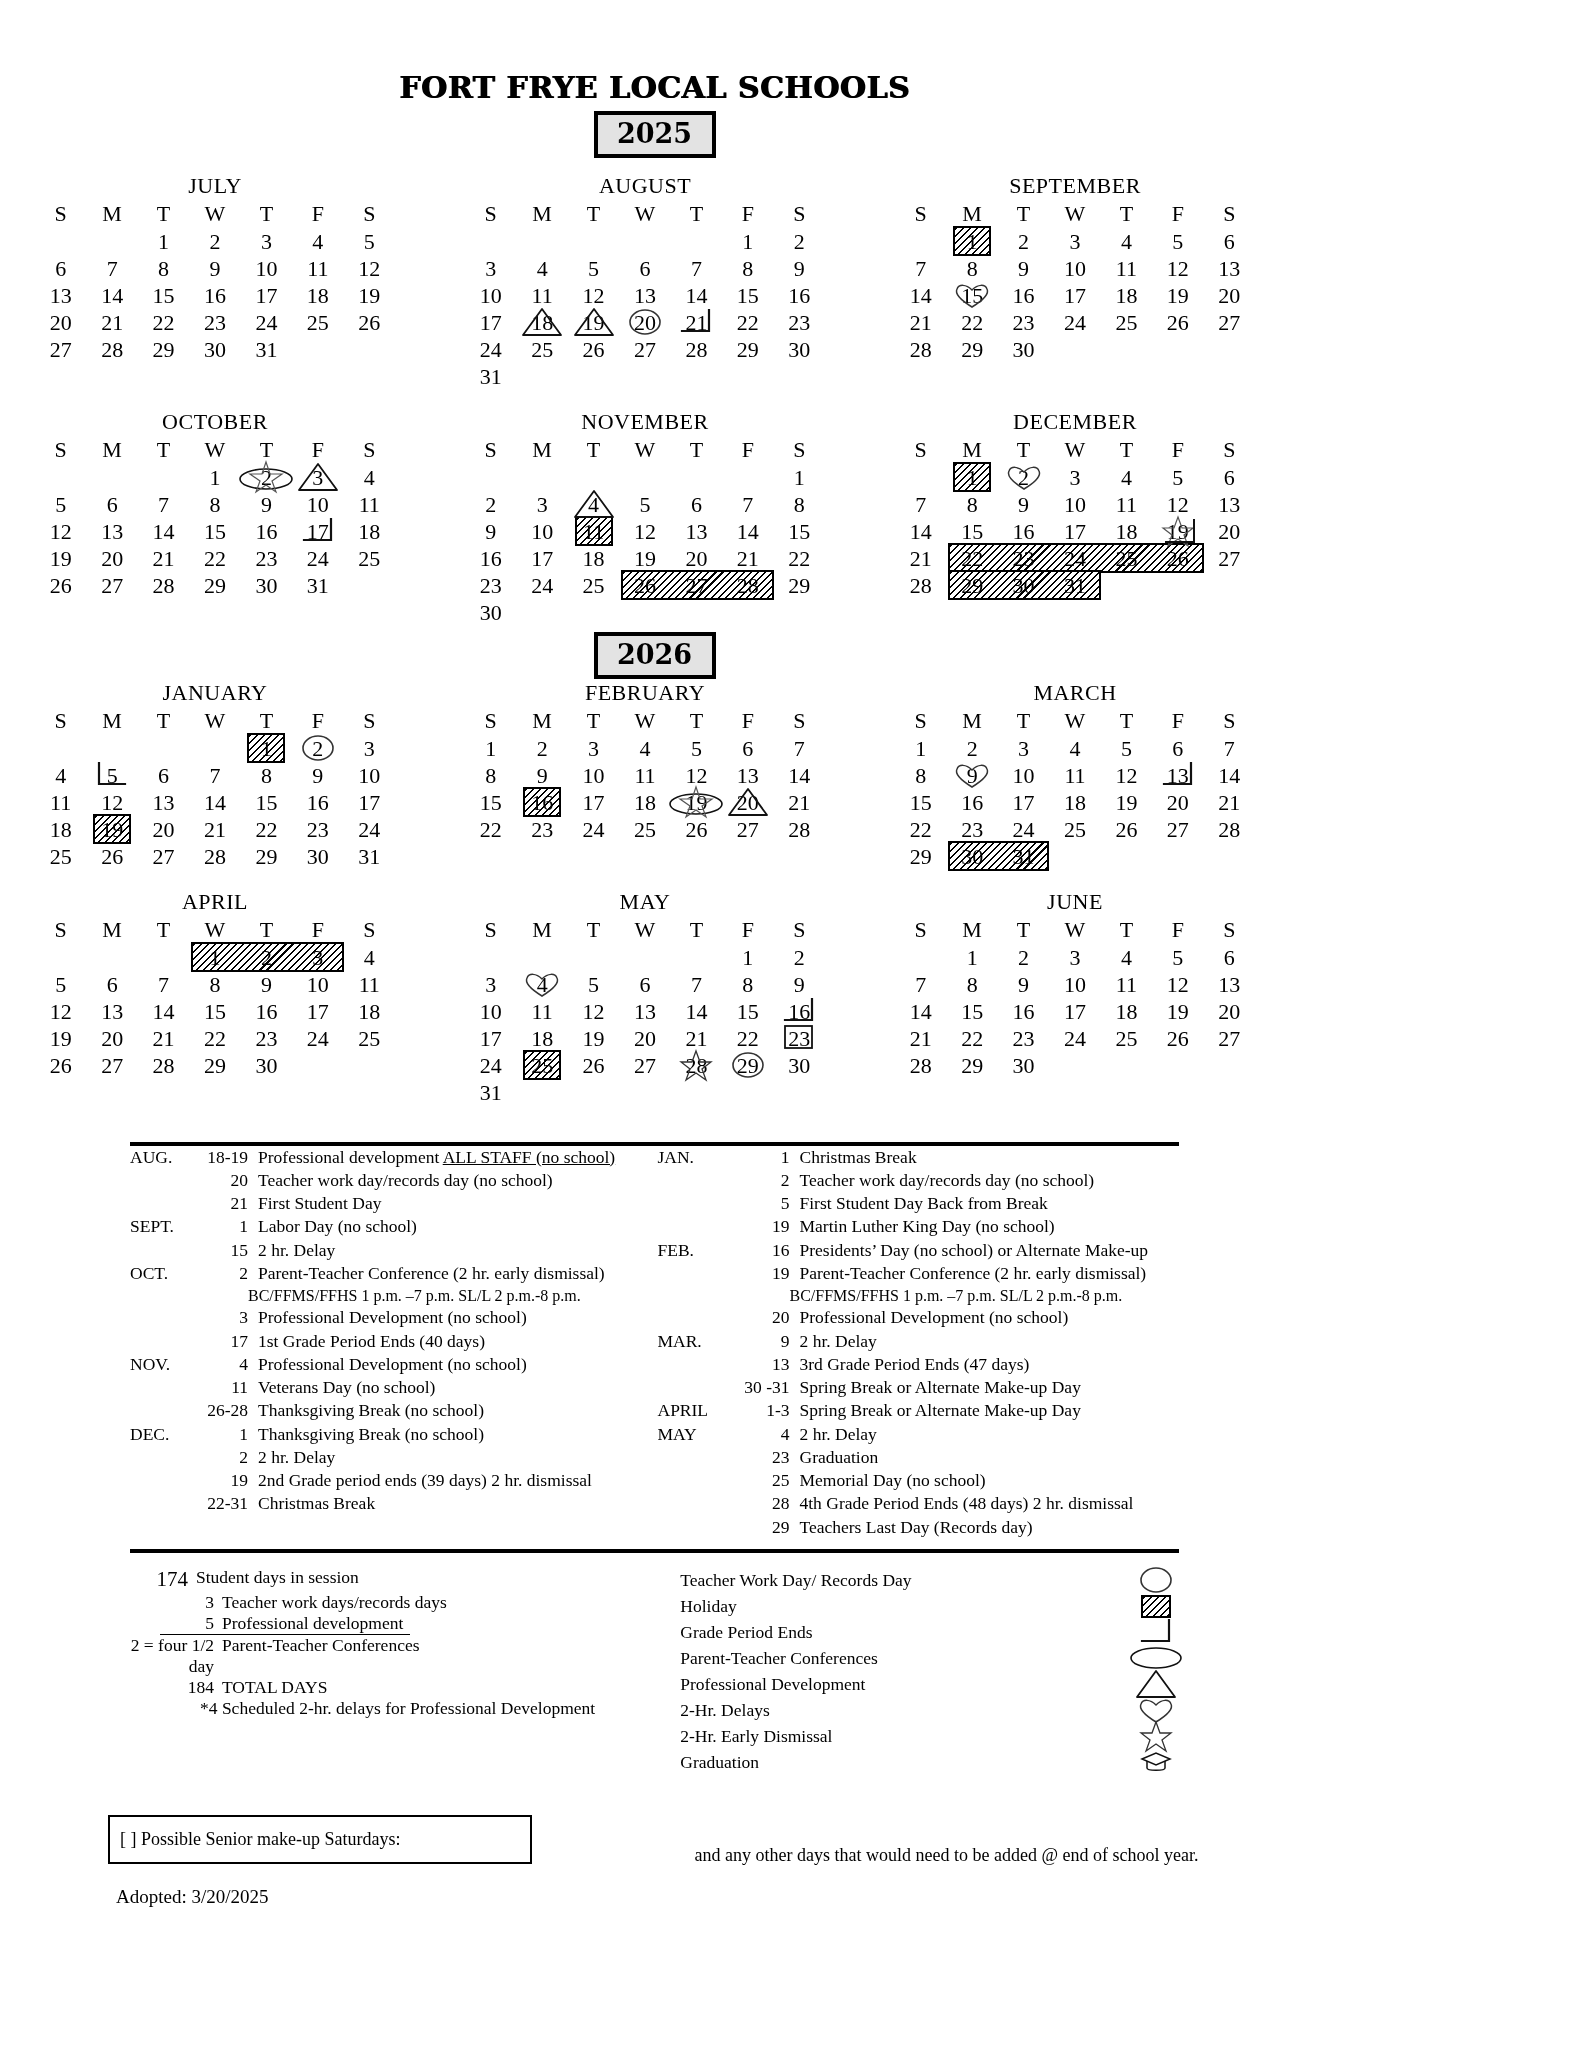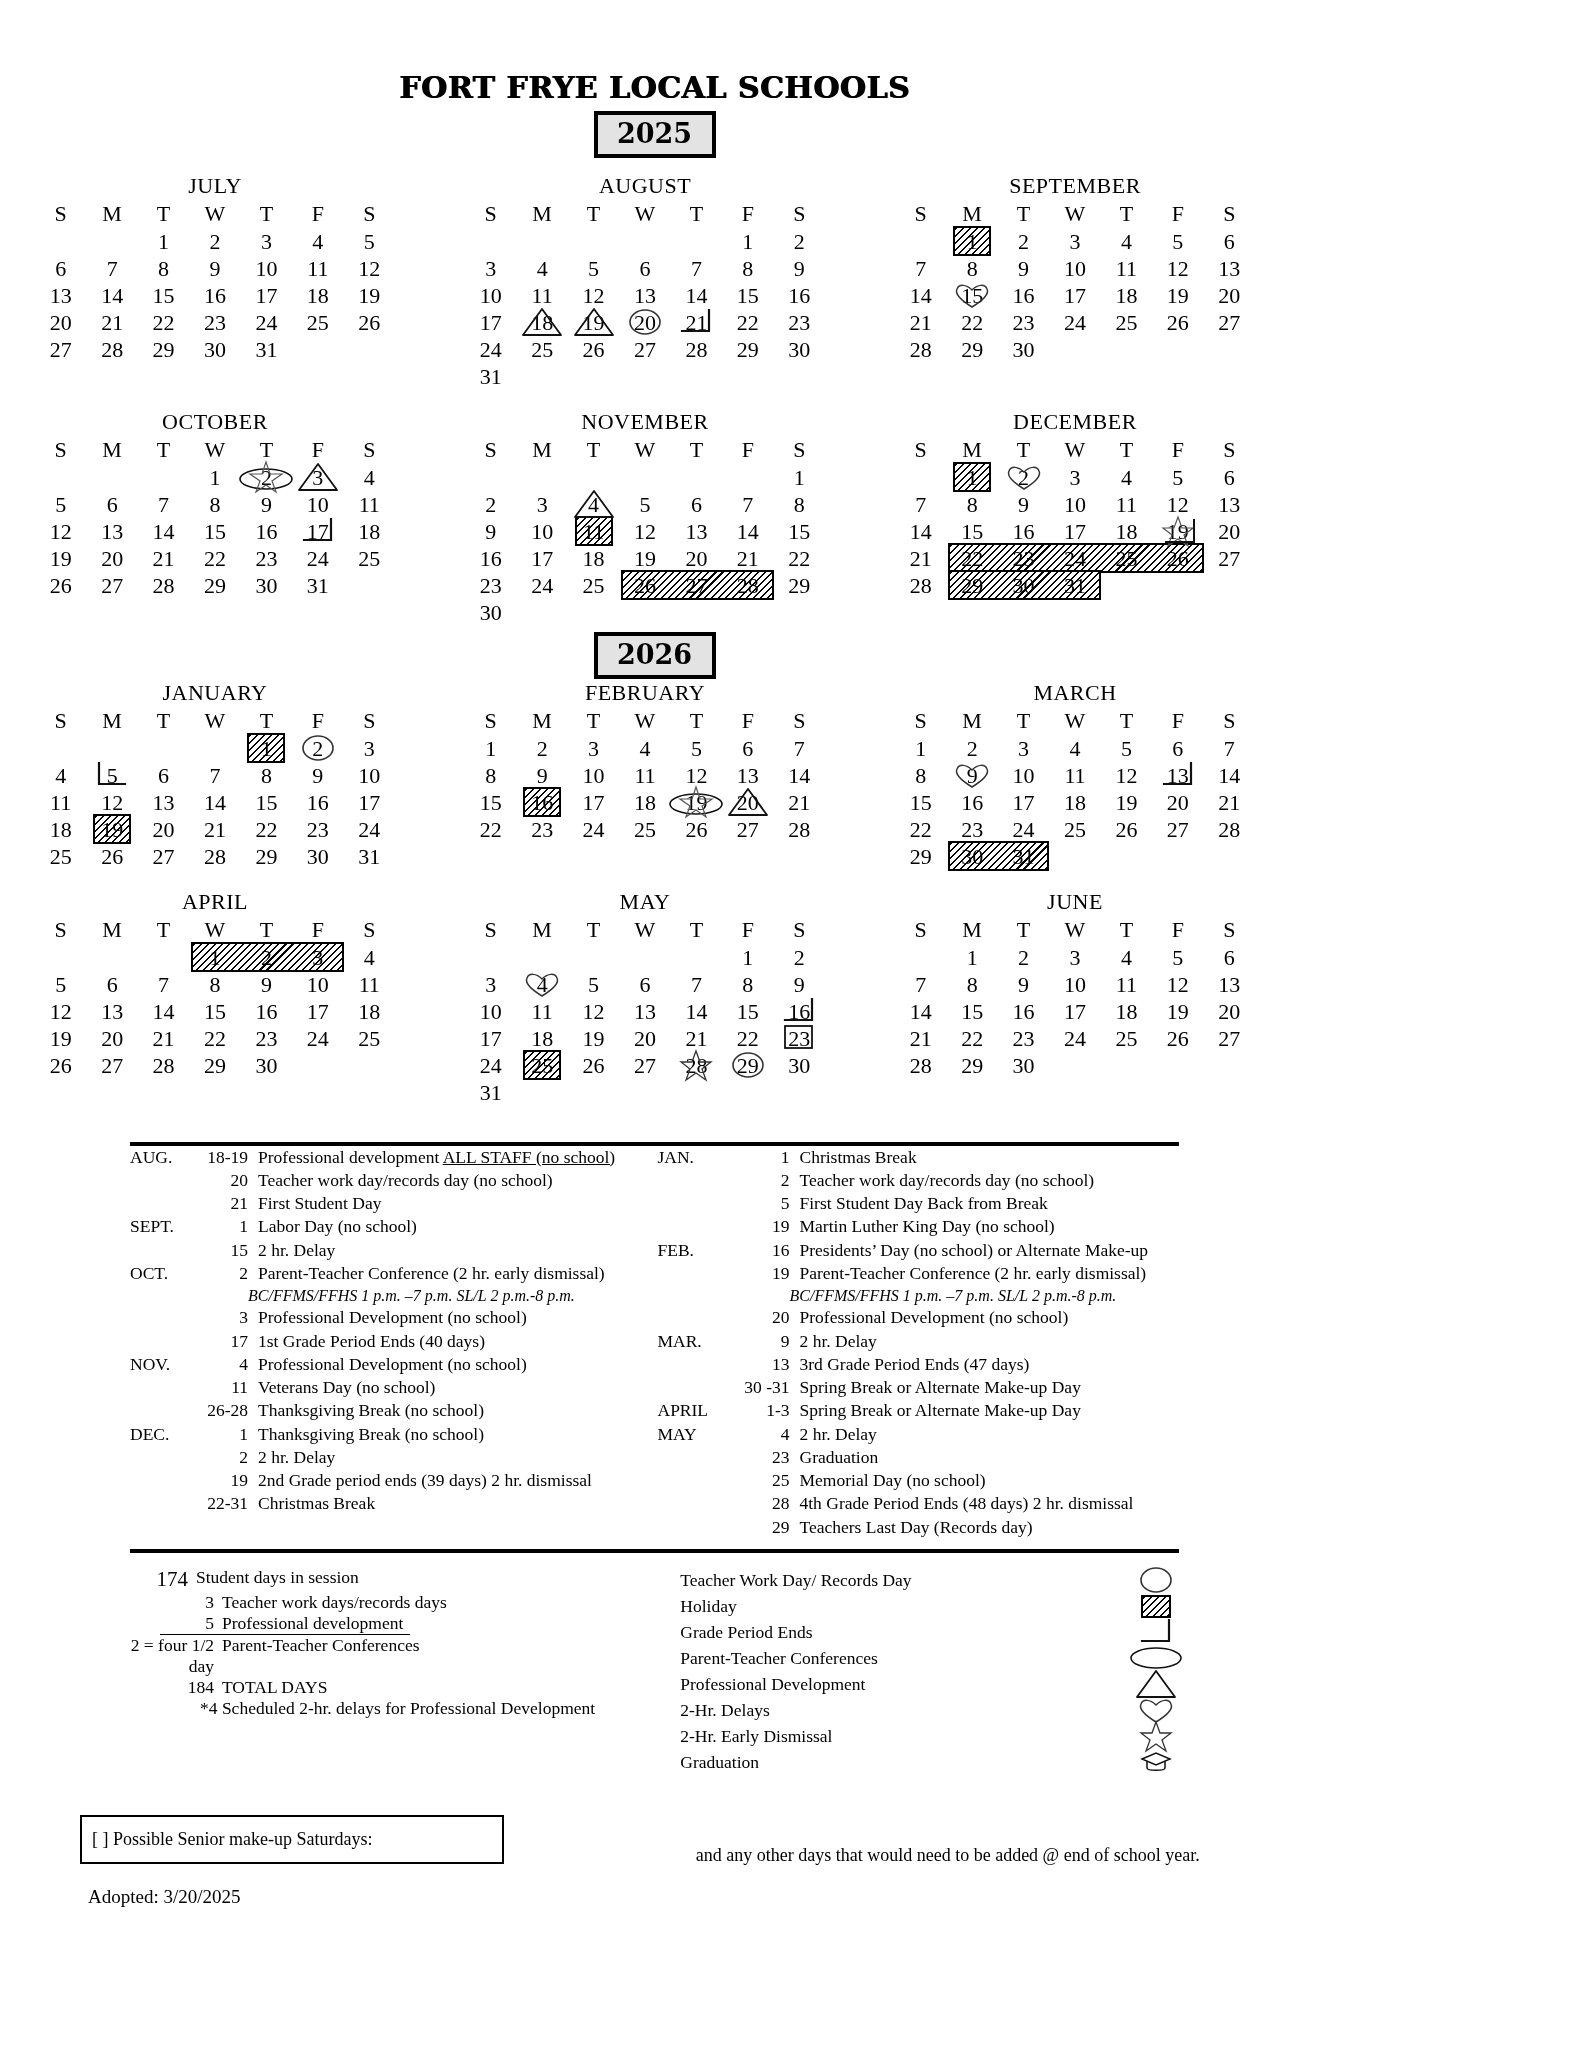--- a/index.html
+++ b/index.html
@@ -104,21 +104,21 @@
     font-size:17.5px;
     line-height:1.33;
   }
   .notes-col{width:50%;}
   .notes-col.right{padding-left:6px;}
   .nrow{display:flex;align-items:flex-start;}
   .nmon{width:74px;flex:0 0 74px;}
   .ndate{width:44px;flex:0 0 44px;text-align:right;padding-right:10px;}
   .ntxt{flex:1;}
   .ntxt .u{text-decoration:underline;}
-  .nsub{padding-left:118px;font-size:16px;font-style:italic;}
+  .nsub{padding-left:118px;font-size:16px;}
   .notes-col.right .nmon{width:76px;flex:0 0 76px;}
   .notes-col.right .ndate{width:56px;flex:0 0 56px;}
   .notes-col.right .nsub{padding-left:132px;}
 
   
   .bottom{display:flex;margin:0 130px;padding-top:14px;font-size:17.5px;}
   .summary{width:52%;}
   .sumline{display:flex;}
   .sumnum{width:58px;flex:0 0 58px;text-align:right;padding-right:8px;}
   .sumnum.big{font-size:21px;}
@@ -131,21 +131,21 @@
   .legend{width:48%;position:relative;padding-left:10px;}
   .legline{display:flex;align-items:center;height:26px;}
   .legtxt{flex:1;}
   .legicon{width:46px;flex:0 0 46px;display:flex;justify-content:center;align-items:center;}
   .legicon .hatch-sm{
     width:26px;height:19px;border:2px solid #000;
     background:repeating-linear-gradient(135deg,#000 0 1.5px,#fff 1.5px 5px);
   }
 
   
-  .footer{display:flex;margin:0 80px;padding-top:40px;font-size:18px;gap:28px;}
+  .footer{display:flex;margin:0 108px;padding-top:40px;font-size:18px;gap:28px;}
   .senior-col{width:52%;}
   .seniorbox{
     border:2.5px solid #000;
     padding:12px 10px 12px 10px;
     font-size:18px;
     width:400px;
   }
   .adopted{padding-top:22px;padding-left:8px;font-size:19px;}
   .alt-col{width:48%;padding-left:10px;font-size:18px;}
   .alt-col .l2{padding-top:30px;}

